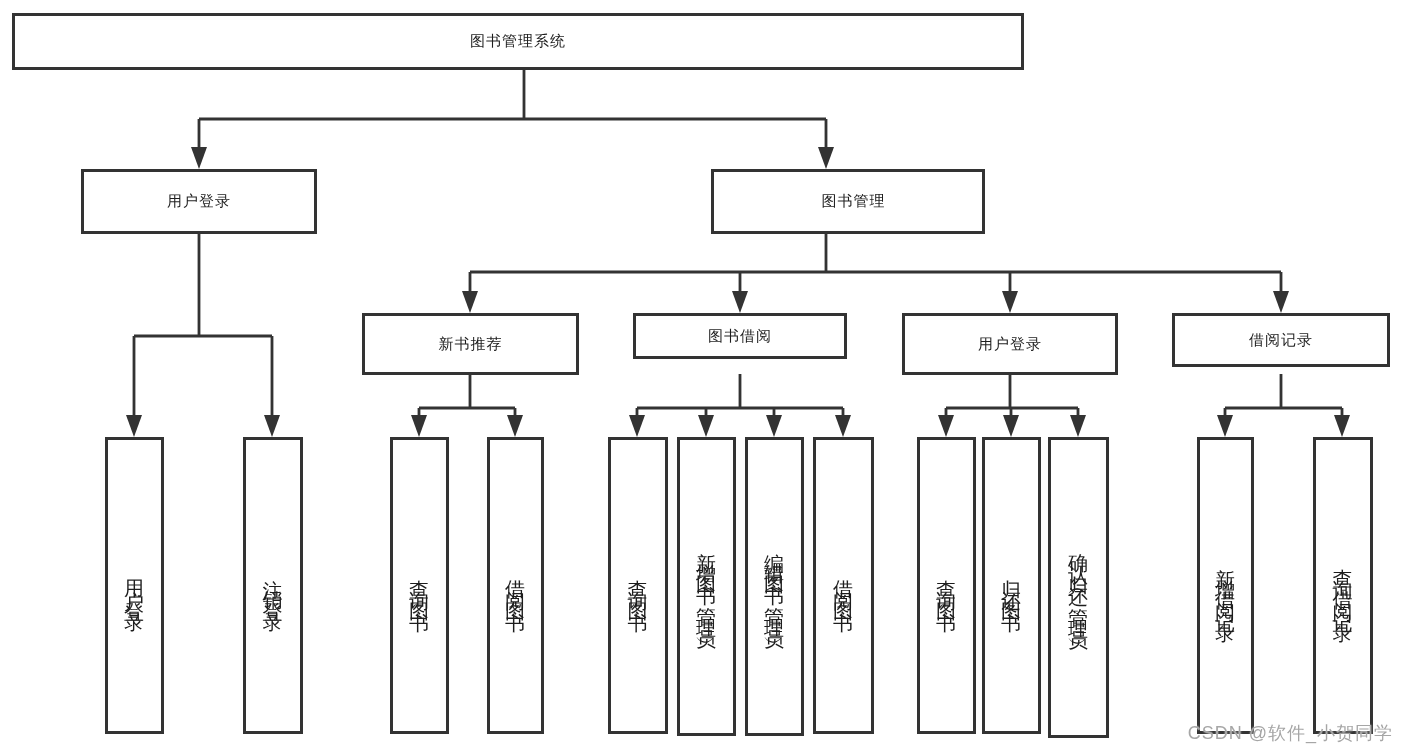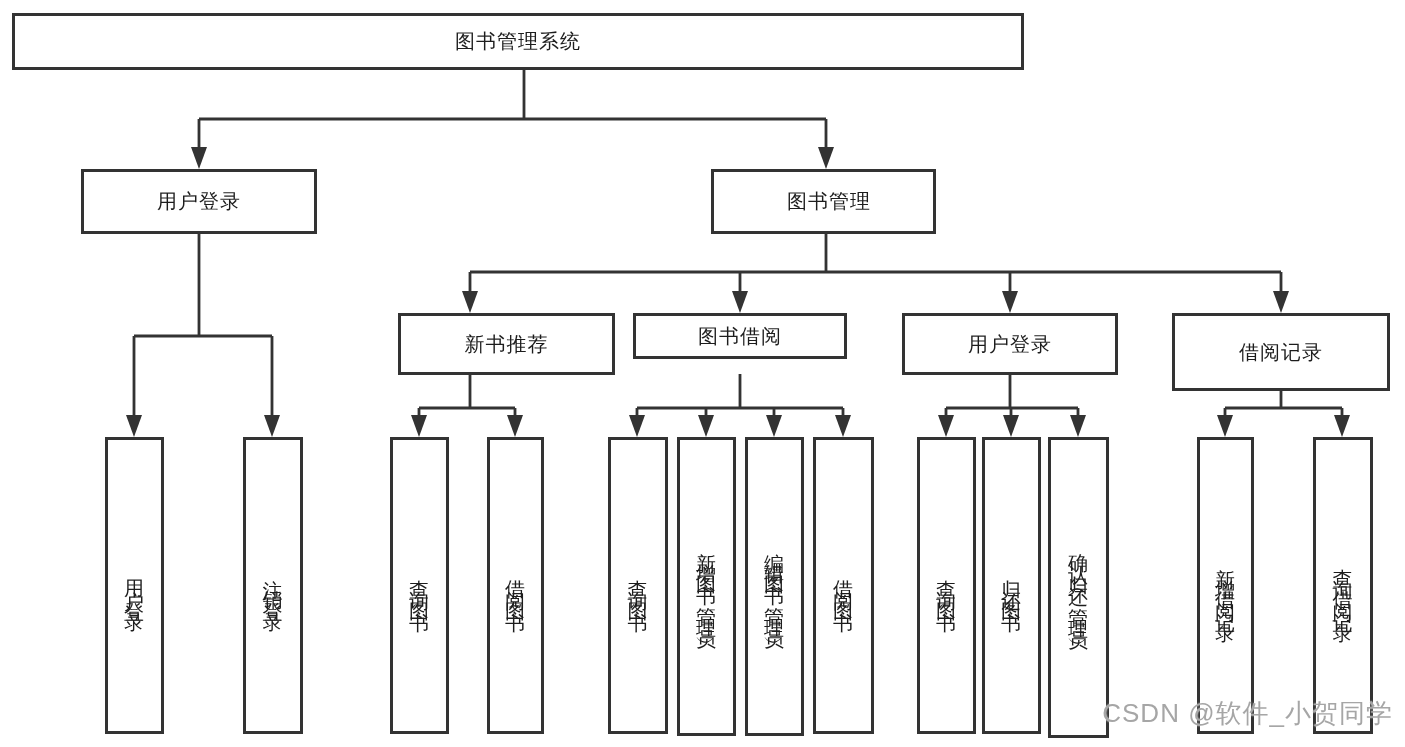--- a/index.html
+++ b/index.html
@@ -12,33 +12,33 @@
   }
   .wires{position:absolute;left:0;top:0;width:1405px;height:747px;}
   .box{
     position:absolute;
     box-sizing:border-box;
     border:3px solid #333333;
     background:#ffffff;
     display:flex;align-items:center;justify-content:center;
     color:#1d1d1d;
   }
-  .h-label{font-size:20px;letter-spacing:1px;white-space:nowrap;}
+  .h-label{font-size:15px;letter-spacing:1px;white-space:nowrap;}
   .v-label{
     writing-mode:vertical-rl;
     text-orientation:mixed;
     font-size:20px;
     line-height:1;
     letter-spacing:11px;
     white-space:nowrap;
   }
   .watermark{
     position:absolute;
-    right:12px;bottom:16px;
-    font-size:26px;
+    right:12px;bottom:2px;
+    font-size:18px;
     color:#a6a6a6;
     letter-spacing:1px;
     text-shadow:0 0 2px #ffffff;
     white-space:nowrap;
     z-index:20;
   }
 </style>
 </head>
 <body>
 
@@ -84,34 +84,34 @@
     </g>
   </svg>
 
   <div class="box" style="left:12px;top:13px;width:1012px;height:57px;">
     <span class="h-label">图书管理系统</span>
   </div>
 
   <div class="box" style="left:81px;top:169px;width:236px;height:65px;">
     <span class="h-label">用户登录</span>
   </div>
-  <div class="box" style="left:711px;top:169px;width:225px;height:65px;padding-left:11px;">
+  <div class="box" style="left:711px;top:169px;width:274px;height:65px;padding-left:11px;">
     <span class="h-label">图书管理</span>
   </div>
 
-  <div class="box" style="left:362px;top:313px;width:217px;height:62px;margin-left:36px;">
+  <div class="box" style="left:362px;top:313px;width:217px;height:62px;">
     <span class="h-label">新书推荐</span>
   </div>
   <div class="box" style="left:633px;top:313px;width:214px;height:46px;">
     <span class="h-label">图书借阅</span>
   </div>
   <div class="box" style="left:902px;top:313px;width:216px;height:62px;">
     <span class="h-label">用户登录</span>
   </div>
-  <div class="box" style="left:1172px;top:313px;width:218px;height:78px;">
+  <div class="box" style="left:1172px;top:313px;width:218px;height:54px;">
     <span class="h-label">借阅记录</span>
   </div>
 
   <div class="box" style="left:105px;top:437px;width:59px;height:297px;">
     <span class="v-label">用户登录</span>
   </div>
   <div class="box" style="left:243px;top:437px;width:60px;height:297px;">
     <span class="v-label">注销登录</span>
   </div>
 

